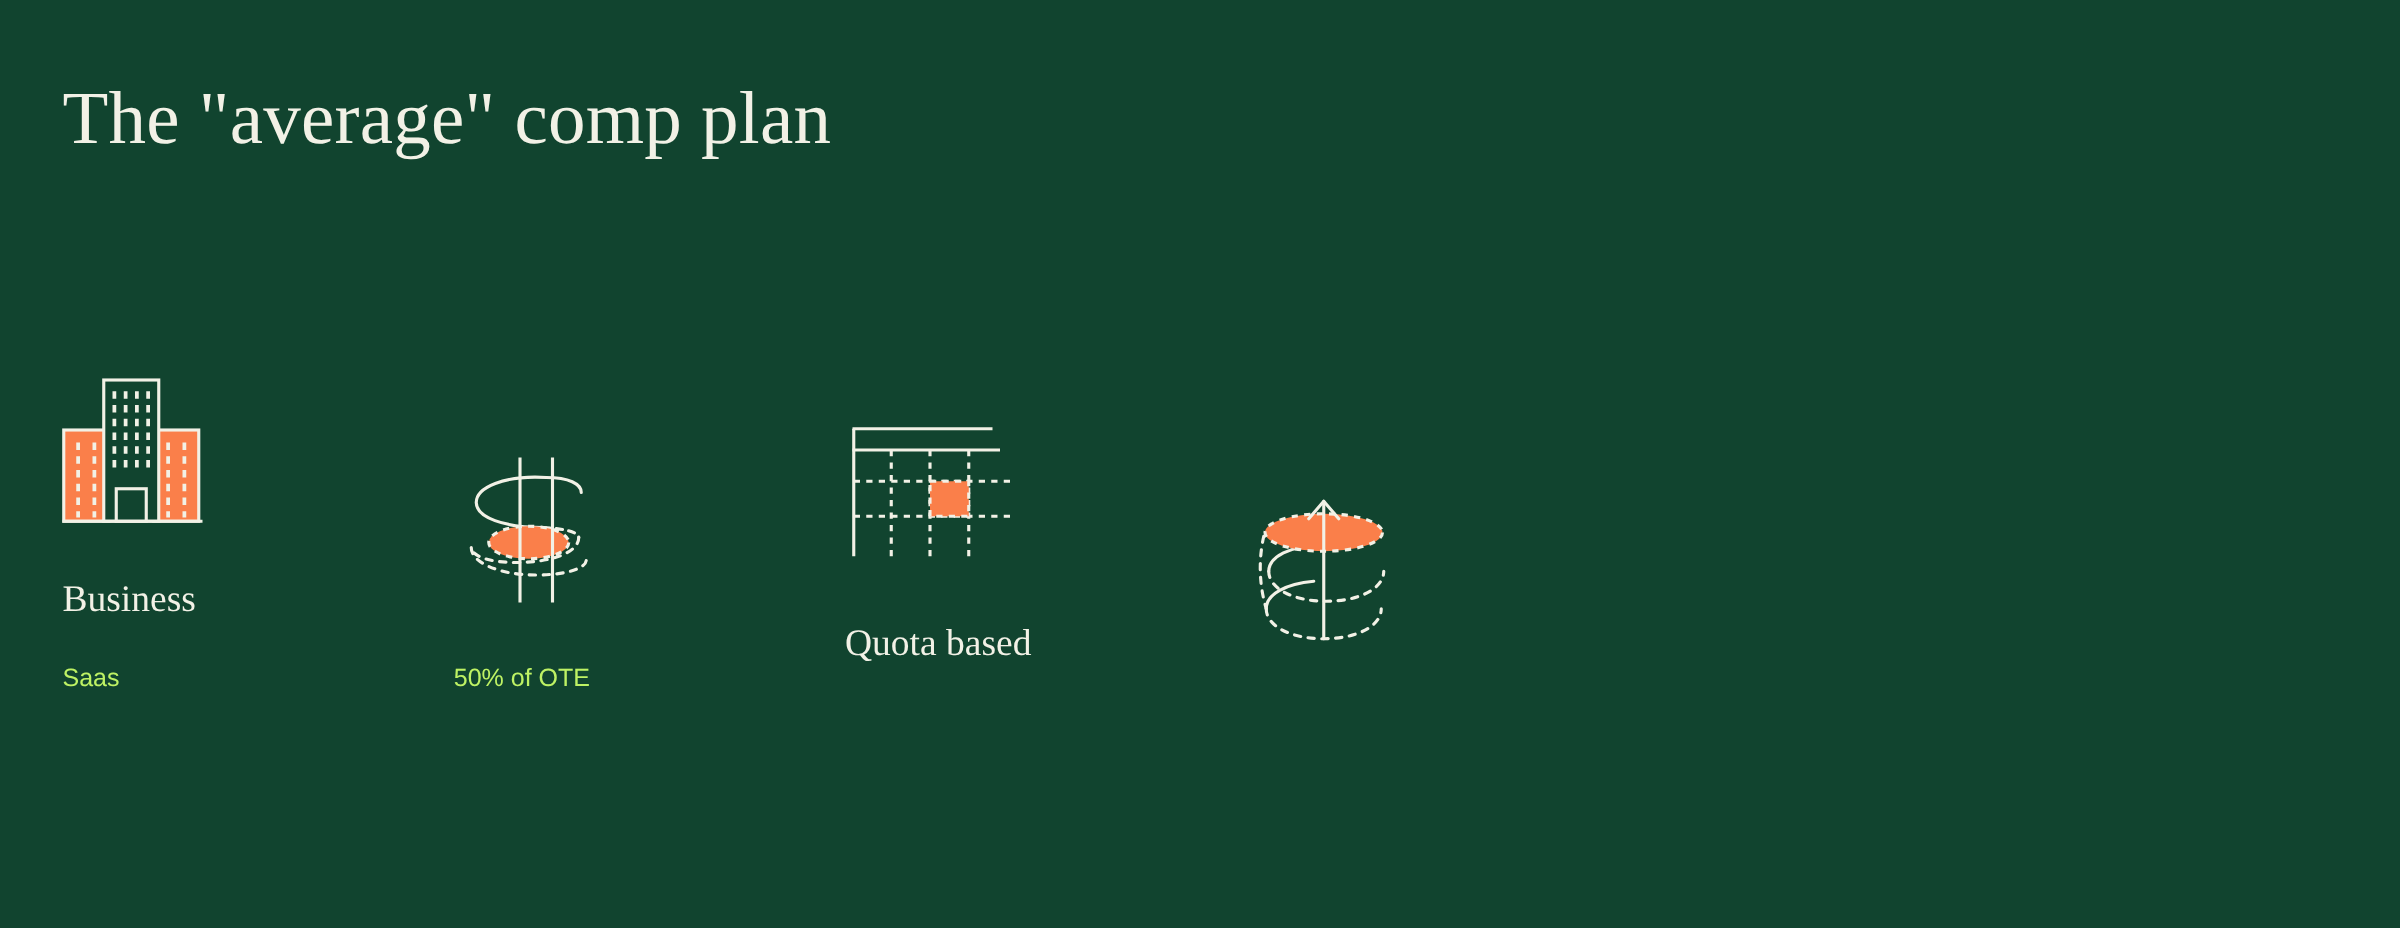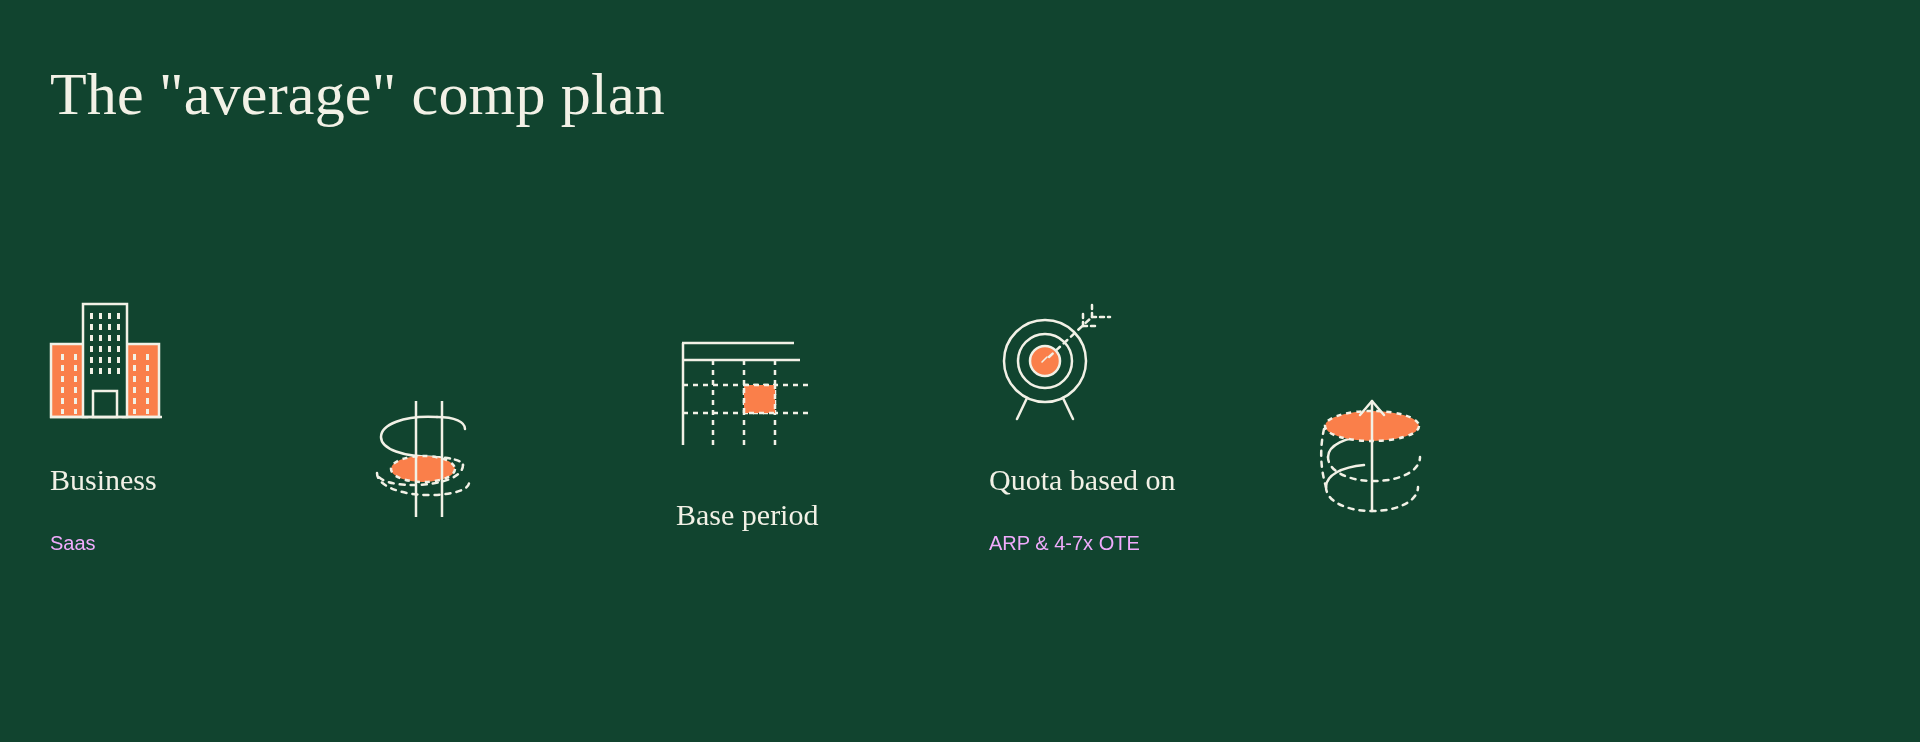--- a/index.html
+++ b/index.html
@@ -65,21 +65,21 @@
     line-height: 1.2;
     color: #f2f1e6;
     margin-bottom: 28px;
     white-space: nowrap;
   }
 
   .col-sub {
     font-family: "Liberation Sans", sans-serif;
     font-size: 20px;
     line-height: 1.75;
-    color: #f0abfc;
+    color: #bef264;
     max-width: 250px;
   }
 </style>
 </head>
 <body>
 
 <div class="slide">
 
   <div class="slide-title">The "average" comp plan</div>
 
@@ -171,20 +171,21 @@
 
           <path d="M100 66 C 100 78, 78 86, 50 86 C 26 86, 14 80, 14 74" fill="none" stroke="#f2f1e6" stroke-width="2.5" stroke-linecap="round" stroke-dasharray="5 6"></path>
           <path d="M14 74 C 14 86, 36 96, 66 96 C 92 96, 106 90, 106 84" fill="none" stroke="#f2f1e6" stroke-width="2.5" stroke-linecap="round" stroke-dasharray="5 6"></path>
 
           <ellipse cx="60" cy="70" rx="32" ry="13" fill="#fa7f4a" stroke="#f2f1e6" stroke-width="2.5" stroke-dasharray="5 5"></ellipse>
 
           <line x1="53" y1="2" x2="53" y2="118" stroke="#f2f1e6" stroke-width="2.5"></line>
           <line x1="79" y1="2" x2="79" y2="118" stroke="#f2f1e6" stroke-width="2.5"></line>
         </svg>
       </div>
+      <div class="col-sub">50% of OTE</div>
     </div>
 
     <div class="column">
       <div class="col-icon">
         <svg width="140" height="120" viewBox="0 0 140 120">
 
           <line x1="6" y1="8" x2="118" y2="8" stroke="#f2f1e6" stroke-width="2.5"></line>
           <line x1="6" y1="25" x2="124" y2="25" stroke="#f2f1e6" stroke-width="2.5"></line>
 
           <line x1="7" y1="8" x2="7" y2="110" stroke="#f2f1e6" stroke-width="2.5"></line>
@@ -192,49 +193,23 @@
           <line x1="37" y1="25" x2="37" y2="110" stroke="#f2f1e6" stroke-width="2.5" stroke-dasharray="5 5"></line>
           <line x1="68" y1="25" x2="68" y2="110" stroke="#f2f1e6" stroke-width="2.5" stroke-dasharray="5 5"></line>
           <line x1="99" y1="25" x2="99" y2="110" stroke="#f2f1e6" stroke-width="2.5" stroke-dasharray="5 5"></line>
 
           <line x1="7" y1="50" x2="132" y2="50" stroke="#f2f1e6" stroke-width="2.5" stroke-dasharray="5 5"></line>
           <line x1="7" y1="78" x2="132" y2="78" stroke="#f2f1e6" stroke-width="2.5" stroke-dasharray="5 5"></line>
 
           <rect x="68" y="50" width="31" height="28" fill="#fa7f4a" stroke="#f2f1e6" stroke-width="2.5" stroke-dasharray="5 5"></rect>
         </svg>
       </div>
-      <div class="col-heading">Base period</div>
-    </div>
-
-    <div class="column">
-      <div class="col-icon">
-        <svg width="140" height="120" viewBox="0 0 140 120">
-
-          <line x1="38" y1="98" x2="28" y2="119" stroke="#f2f1e6" stroke-width="2.5" stroke-linecap="round"></line>
-          <line x1="74" y1="98" x2="84" y2="119" stroke="#f2f1e6" stroke-width="2.5" stroke-linecap="round"></line>
-
-          <circle cx="56" cy="61" r="41" fill="none" stroke="#f2f1e6" stroke-width="2.5"></circle>
-
-          <circle cx="56" cy="61" r="27" fill="none" stroke="#f2f1e6" stroke-width="2.5"></circle>
-
-          <circle cx="56" cy="61" r="15" fill="#fa7f4a" stroke="#f2f1e6" stroke-width="2.5"></circle>
-
-          <line x1="60" y1="57" x2="103" y2="17" stroke="#f2f1e6" stroke-width="2.5" stroke-dasharray="5 5" stroke-linecap="round"></line>
-
-          <line x1="103" y1="17" x2="103" y2="1" stroke="#f2f1e6" stroke-width="2.5" stroke-dasharray="4 4" stroke-linecap="round"></line>
-          <line x1="103" y1="17" x2="121" y2="17" stroke="#f2f1e6" stroke-width="2.5" stroke-dasharray="4 4" stroke-linecap="round"></line>
-          <line x1="94" y1="26" x2="94" y2="12" stroke="#f2f1e6" stroke-width="2.5" stroke-dasharray="4 4" stroke-linecap="round"></line>
-          <line x1="94" y1="26" x2="110" y2="26" stroke="#f2f1e6" stroke-width="2.5" stroke-dasharray="4 4" stroke-linecap="round"></line>
-
-          <line x1="53" y1="62" x2="58" y2="57" stroke="#f2f1e6" stroke-width="1.6" stroke-linecap="round"></line>
-        </svg>
-      </div>
-      <div class="col-heading">Quota based on</div>
-      <div class="col-sub">ARP &amp; 4-7x OTE</div>
-    </div>
+      <div class="col-heading">Quota based</div>
+    </div>
+
 
     <div class="column">
       <div class="col-icon">
         <svg width="140" height="120" viewBox="0 0 140 120">
 
           <path d="M24 88 C 24 102, 44 112, 70 112 C 96 112, 116 102, 116 88" fill="none" stroke="#f2f1e6" stroke-width="2.5" stroke-linecap="round" stroke-dasharray="5 6"></path>
           <path d="M24 88 C 24 76, 40 68, 62 66" fill="none" stroke="#f2f1e6" stroke-width="2.5" stroke-linecap="round"></path>
 
           <path d="M26 58 C 26 72, 46 82, 72 82 C 98 82, 118 72, 118 58" fill="none" stroke="#f2f1e6" stroke-width="2.5" stroke-linecap="round" stroke-dasharray="5 6"></path>
           <path d="M26 58 C 26 46, 44 38, 66 37" fill="none" stroke="#f2f1e6" stroke-width="2.5" stroke-linecap="round"></path>

